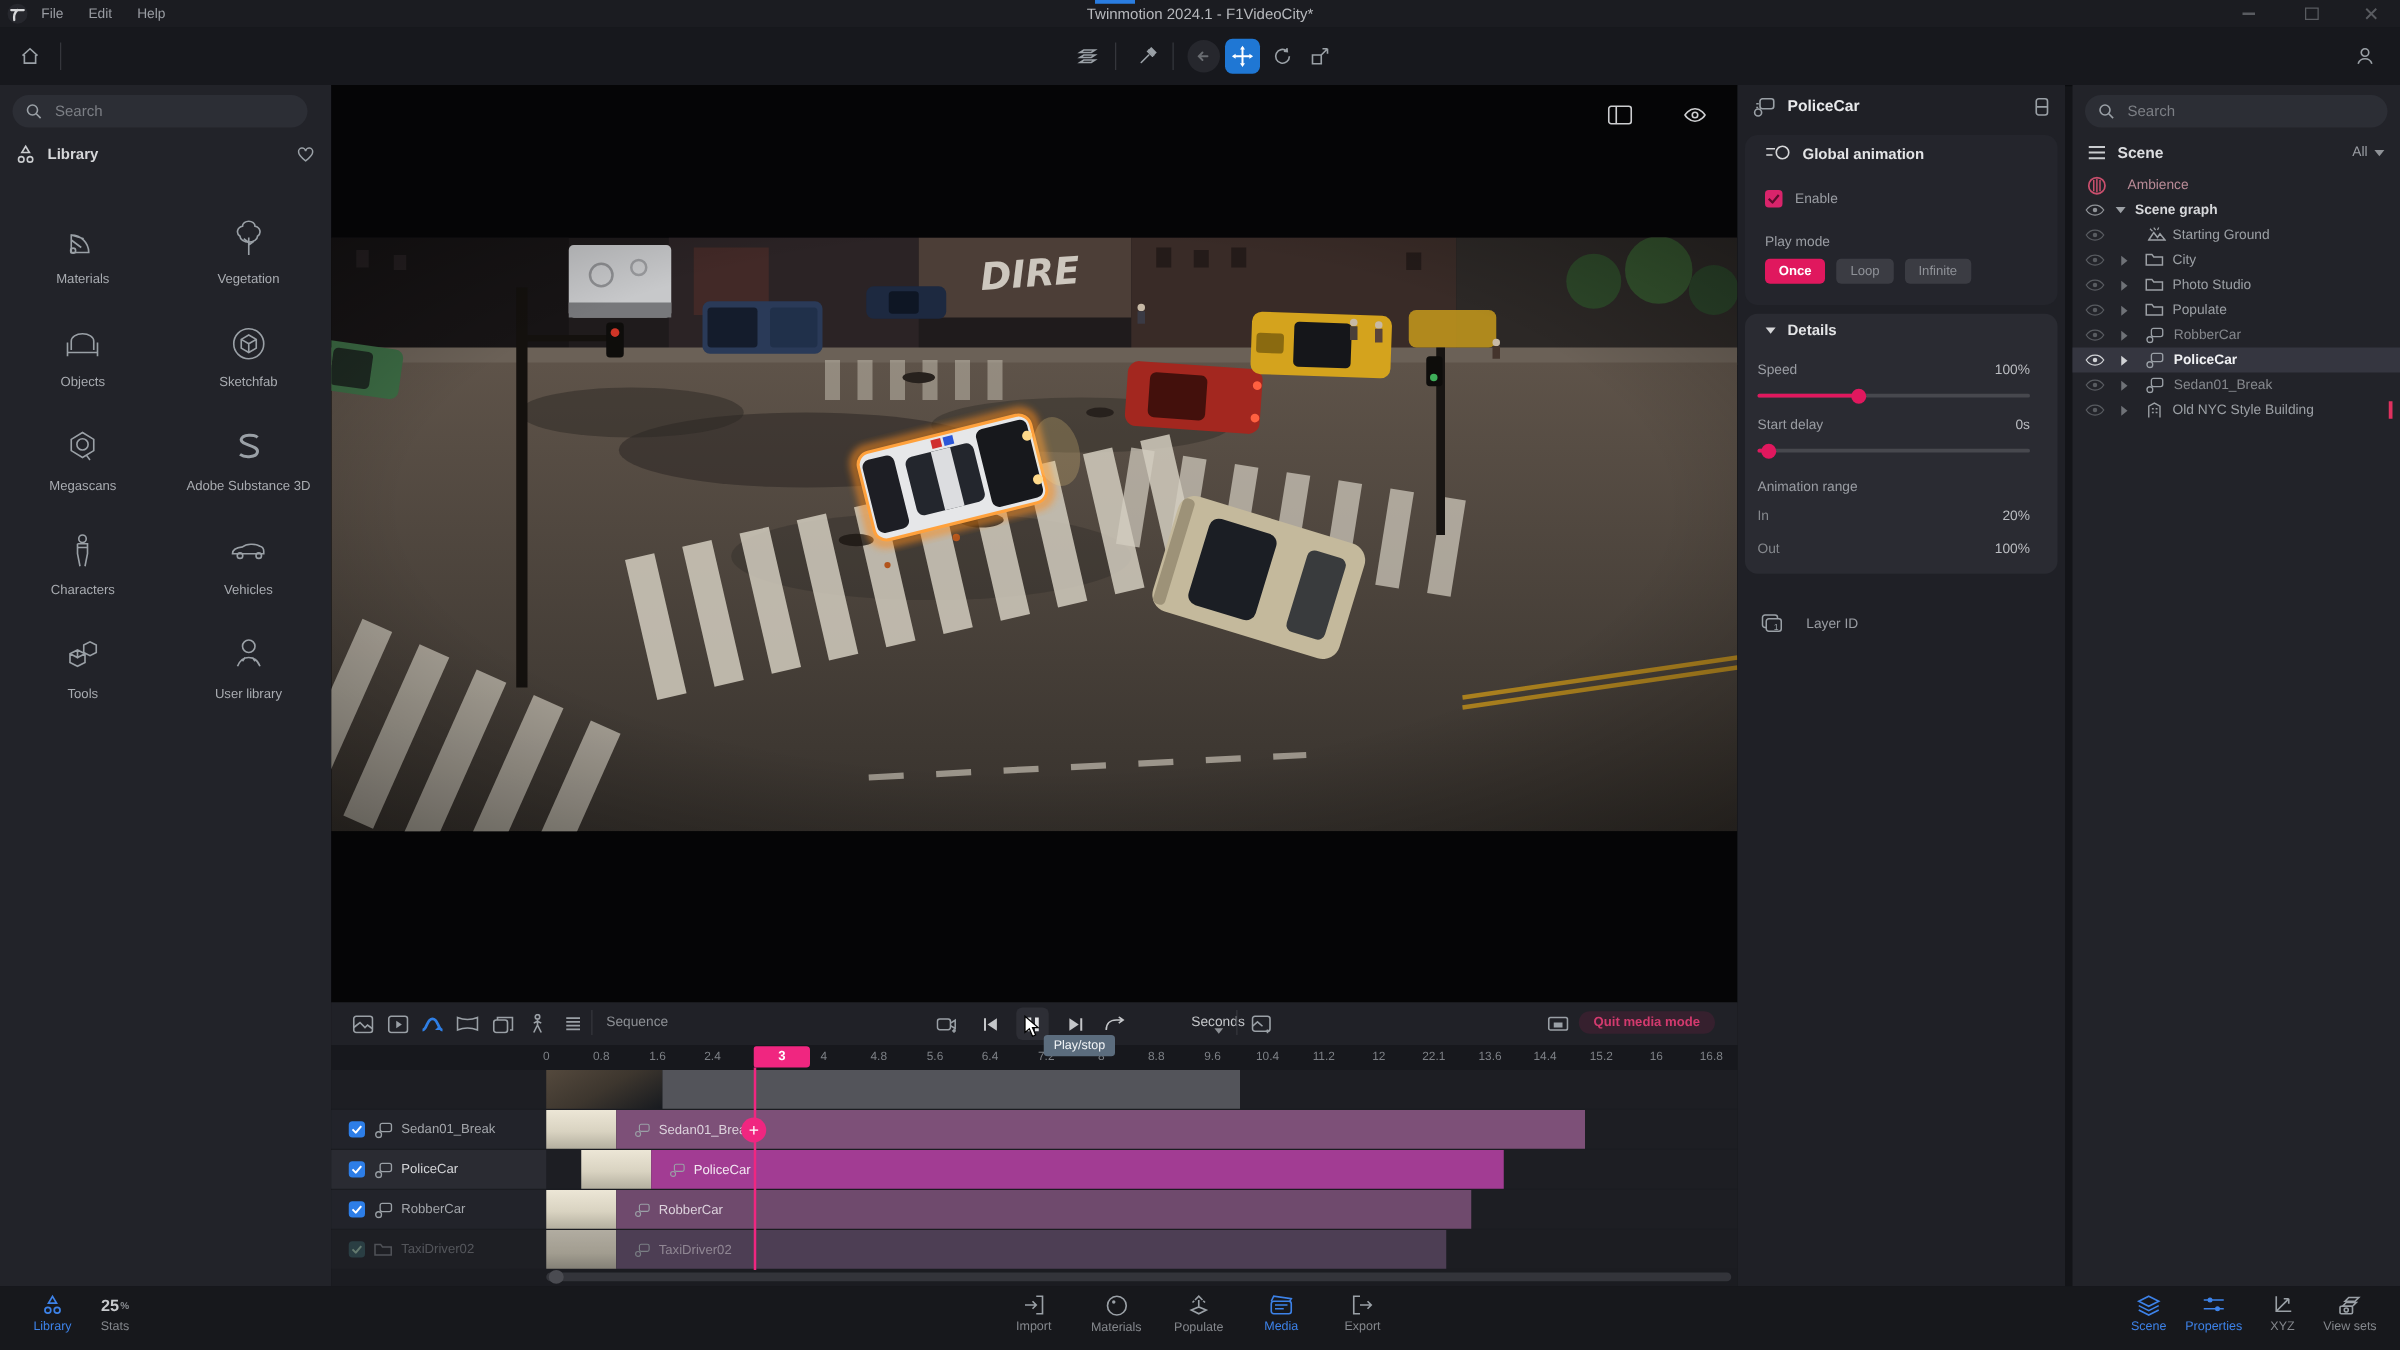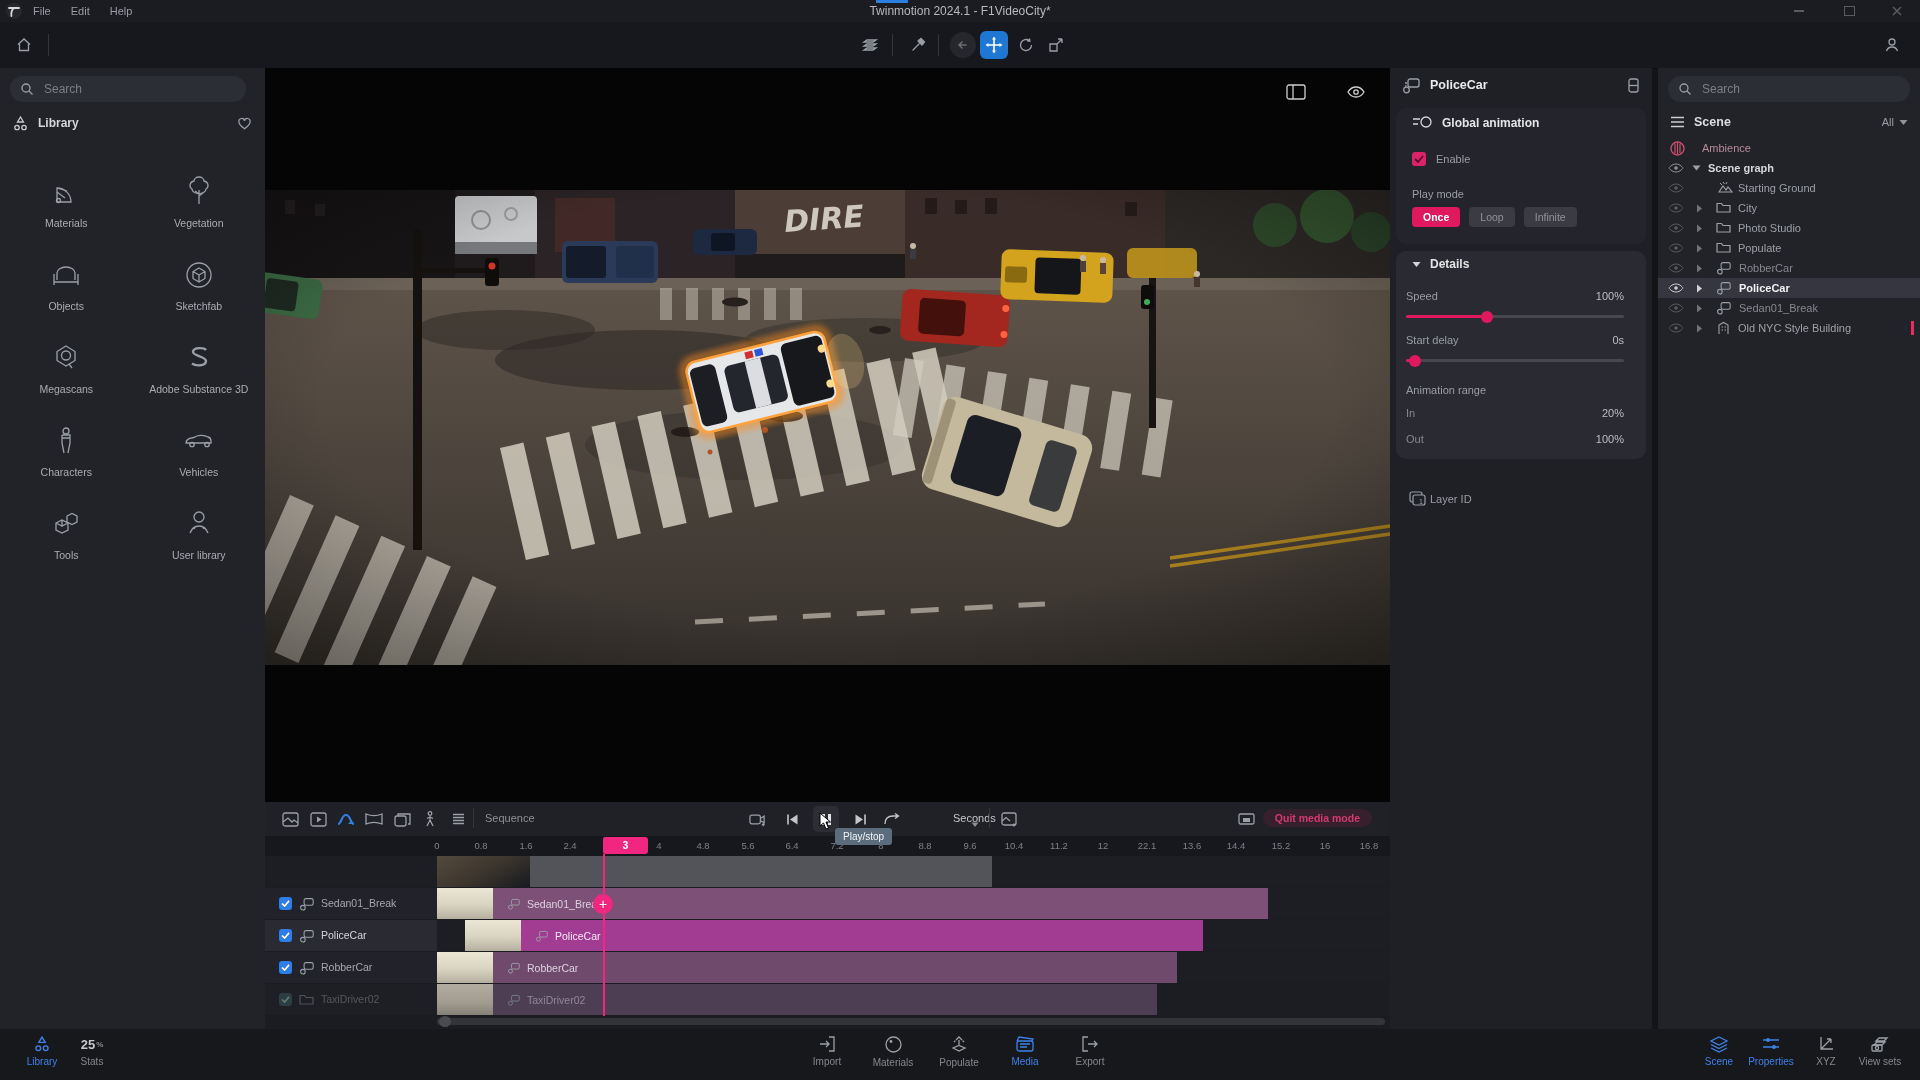--- a/index.html
+++ b/index.html
@@ -510,21 +510,21 @@
     <div class="abs row-label" style="left:16px;top:316px;z-index:2">Animation range</div>
     <div class="kv" style="top:339px;z-index:2">
       <span style="color:#85888d">In</span>
       <span class="v">20%</span>
     </div>
     <div class="kv" style="top:365px;z-index:2">
       <span style="color:#85888d">Out</span>
       <span class="v">100%</span>
     </div>
 
-    <div class="abs" style="left:18px;top:422px;display:flex;align-items:center;gap:2px">
+    <div class="abs" style="left:18px;top:422px;display:flex;align-items:center;gap:17px">
       <svg width="20" height="18" viewBox="0 0 20 18">
         <rect x="2" y="2" width="12" height="10" rx="2" fill="none" stroke="#9aa0a6" stroke-width="1.2"></rect>
         <rect x="5" y="5" width="12" height="10" rx="2" fill="#1f2026" stroke="#9aa0a6" stroke-width="1.2"></rect>
         <text x="11" y="14" font-size="7" fill="#9aa0a6" font-family="Liberation Sans, sans-serif">1</text>
       </svg>
       <span class="row-label">Layer ID</span>
     </div>
   </aside>
 
   <aside id="scene-panel">

